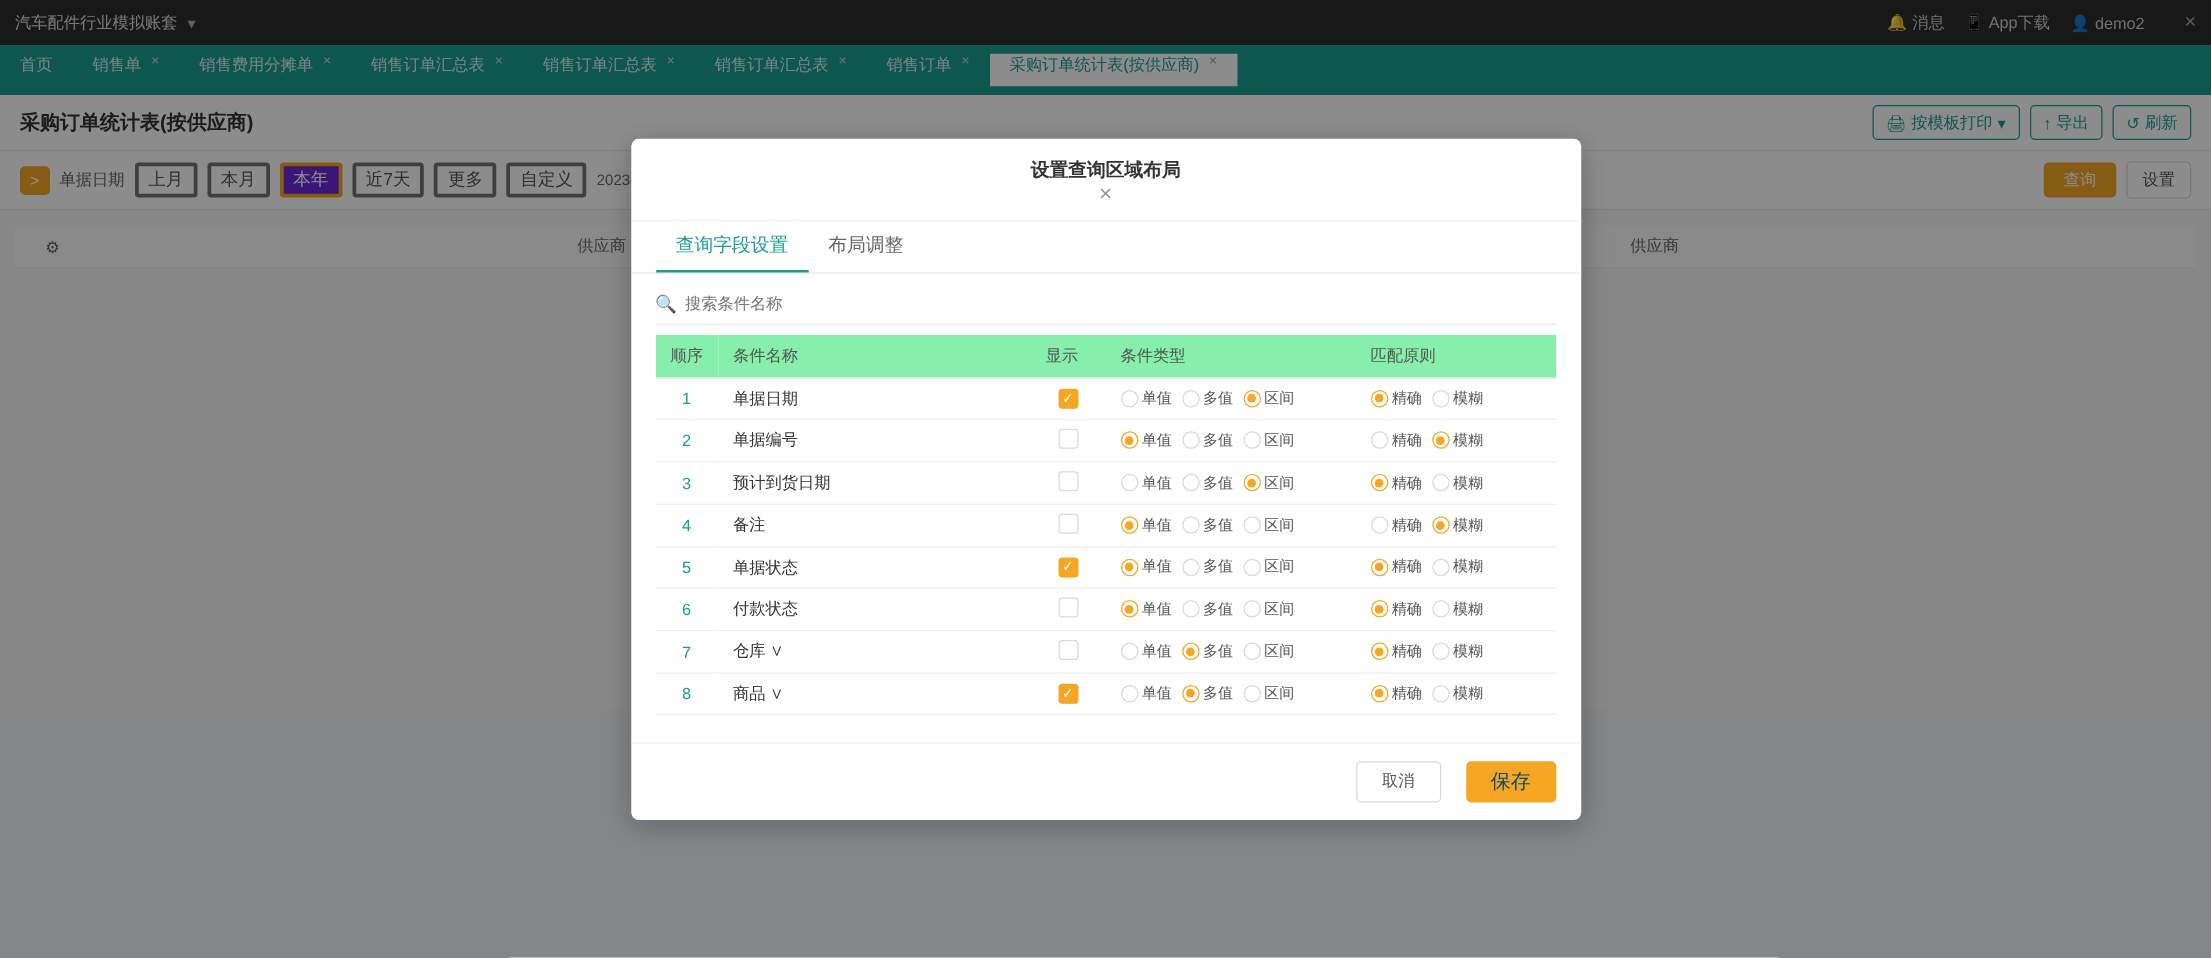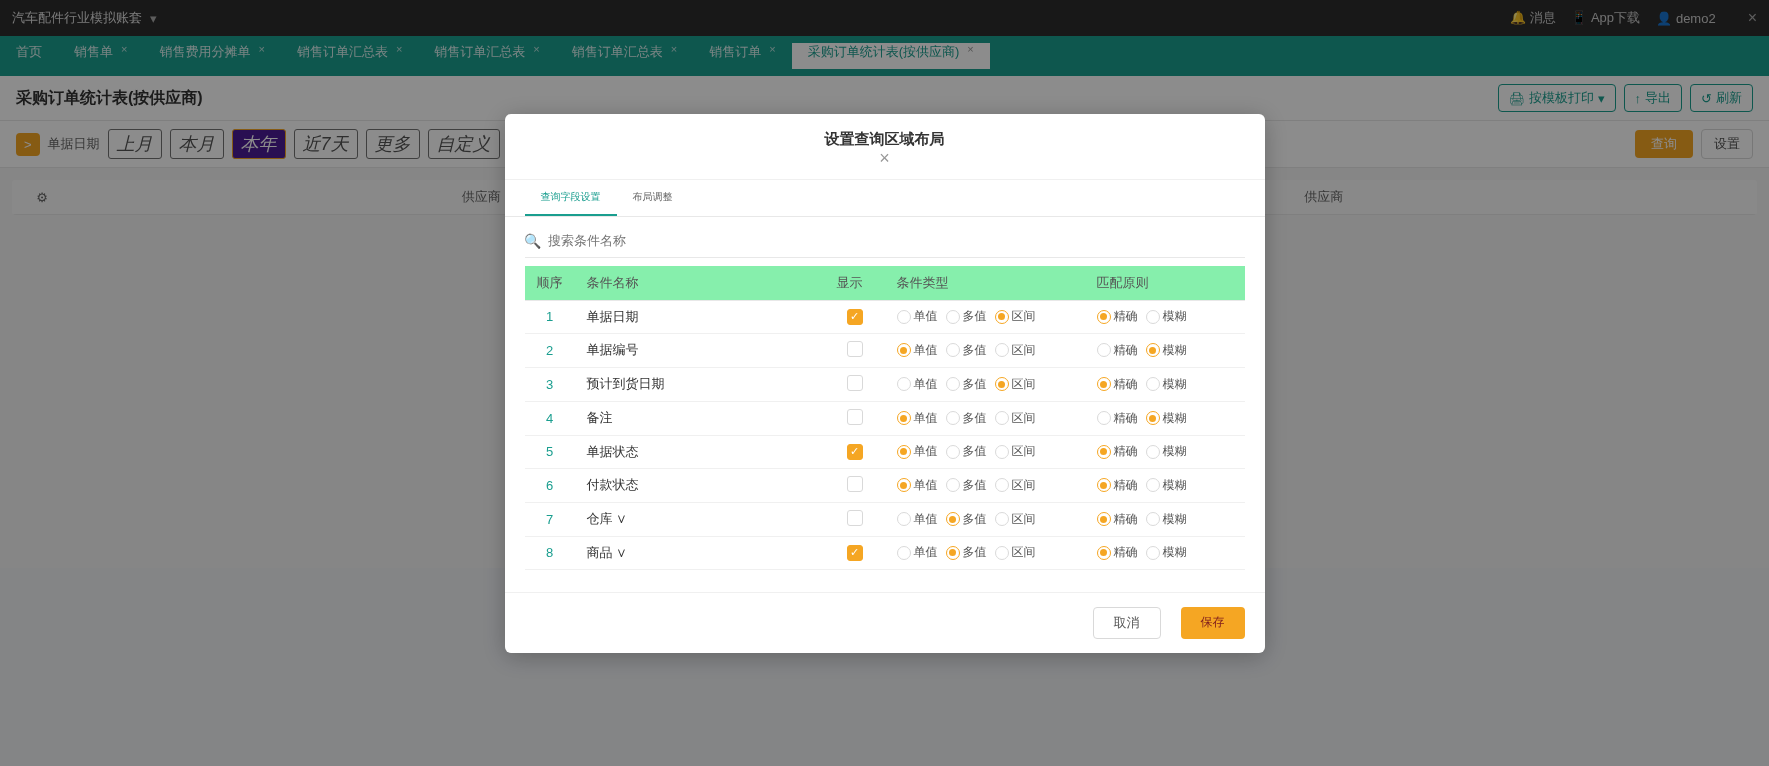--- a/index.html
+++ b/index.html
@@ -68,22 +68,22 @@
     .filter-bar {
       background: #fff;
       padding: 8px 16px;
       display: flex;
       align-items: center;
       gap: 8px;
       border-bottom: 1px solid #e8e8e8;
     }
     .filter-toggle { background: #f5a623; color: #fff; border: none; border-radius: 4px; padding: 4px 8px; cursor: pointer; font-size: 13px; }
     .filter-date-label { color: #666; font-size: 13px; }
-    .filter-date-btn { padding: 2px 8px; border: 1px solid #737373; border-radius: 3px; cursor: pointer; font-size: 18px; color: #555; background: #fff; font-style: italic; }
-    .filter-date-btn.active { background: #4c1d95; color: #fff; border-color: #f5a623; }
+    .filter-date-btn { padding: 2px 8px; border: 3px solid #737373; border-radius: 3px; cursor: pointer; font-size: 14px; color: #555; background: #fff; }
+    .filter-date-btn.active { background: #6d28d9; color: #fff; border-color: #f5a623; }
     .filter-date-range { color: #666; font-size: 12px; }
 
     
     .content-area {
       background: #f5f5f5;
       padding: 12px;
       min-height: 400px;
     }
     .table-container {
       background: #fff;
@@ -125,21 +125,21 @@
       display: flex;
       align-items: center;
       justify-content: space-between;
       flex-direction: column;
     }
     .modal-title { font-size: 15px; font-weight: bold; color: #333; }
     .modal-close { font-size: 18px; color: #999; cursor: pointer; line-height: 1; }
     .modal-tabs { display: flex; gap: 0; padding: 0 20px; border-bottom: 1px solid #e8e8e8; }
     .modal-tab {
       padding: 10px 16px;
-      font-size: 10px;
+      font-size: 15px;
       color: #666;
       cursor: pointer;
       border-bottom: 2px solid transparent;
     }
     .modal-tab.active { color: #1a9e8f; border-bottom-color: #1a9e8f; }
     .modal-body { padding: 16px 20px; flex: 1; overflow: hidden; display: flex; flex-direction: column; }
     .search-box { display: flex; align-items: center; border-bottom: 1px solid #e8e8e8; padding-bottom: 8px; margin-bottom: 8px; }
     .search-box input { border: none; outline: none; font-size: 13px; color: #6d28d9; flex: 1; background: transparent; }
     .search-icon { color: #aaa; margin-right: 6px; font-size: 14px; }
 
@@ -223,23 +223,23 @@
       background: #fff;
       color: #555;
       cursor: pointer;
       font-size: 13px;
     }
     .btn-save {
       padding: 6px 20px;
       border: none;
       border-radius: 4px;
       background: #f5a623;
-      color: #7f1d1d;
+      color: #0c4a6e;
       cursor: pointer;
-      font-size: 12px;
+      font-size: 16px;
     }
   </style>
 </head>
 <body>
 
 <div class="top-bar">
   <div class="top-bar-left">
     <span>汽车配件行业模拟账套</span>
     <span style="color:#aaa;">▾</span>
   </div>

